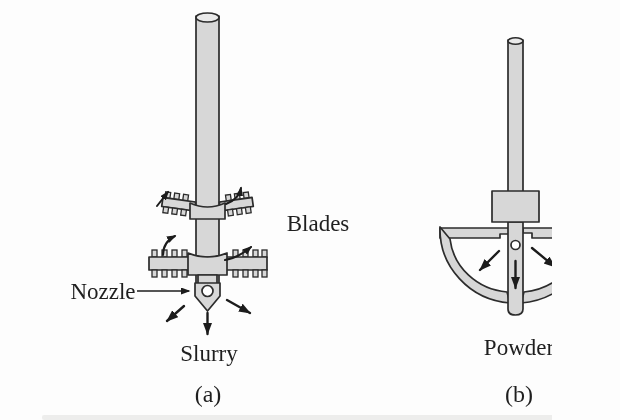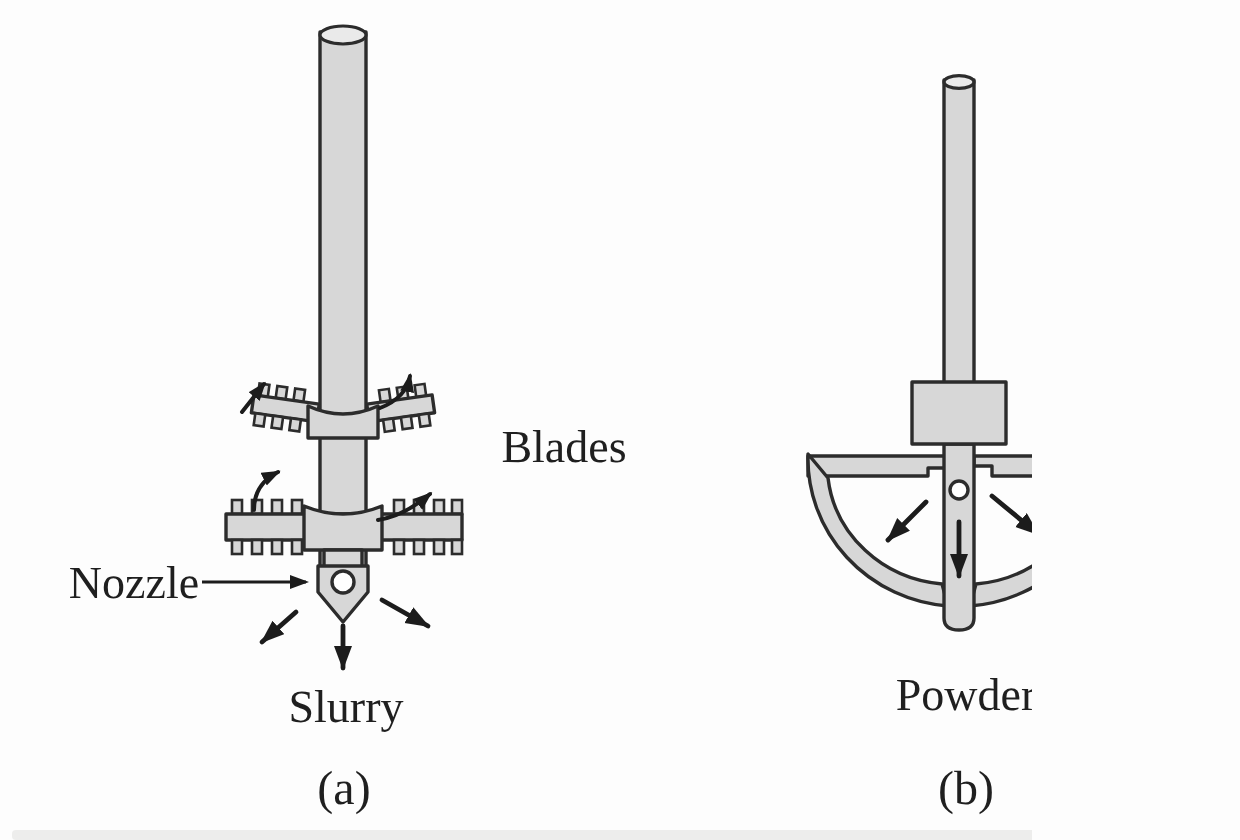--- a/index.html
+++ b/index.html
@@ -1,21 +1,21 @@
 <!DOCTYPE html>
 <html style="--bg: #fdfdfd; --metal: #d7d7d7; --outline: #2c2c2c; --text: #1f1f1f;"><head>
 <meta charset="utf-8">
 <style>
   html,body{margin:0;padding:0;}
   body{
     width:620px;height:420px;
     background:var(--bg,#fdfdfd);
     font-family:"Liberation Serif","DejaVu Serif",serif;
   }
-  #figure{position:relative;width:516px;height:420px;overflow:hidden;background:var(--bg,#fdfdfd);}
+  #figure{position:relative;width:516px;height:420px;overflow:hidden;background:var(--bg,#fdfdfd);padding-left:36px;}
   svg{display:block;}
   .metal{fill:var(--metal,#d7d7d7);stroke:var(--outline,#2c2c2c);stroke-width:1.7;stroke-linejoin:round;}
   .tooth{fill:var(--metal,#d7d7d7);stroke:var(--outline,#2c2c2c);stroke-width:1.3;stroke-linejoin:miter;}
   .metal-light{fill:#eaeaea;stroke:var(--outline,#2c2c2c);stroke-width:1.6;}
   .hole{fill:#ffffff;stroke:var(--outline,#2c2c2c);stroke-width:1.7;}
   .flow{stroke:#1c1c1c;stroke-width:2.4;fill:none;stroke-linecap:round;}
   .rot{stroke:#1c1c1c;stroke-width:2;fill:none;stroke-linecap:round;}
   .leader{stroke:#1c1c1c;stroke-width:1.4;fill:none;}
   .lbl{fill:var(--text,#1f1f1f);font-family:"Liberation Serif","DejaVu Serif",serif;font-size:23px;}
   .cap{fill:var(--text,#1f1f1f);font-family:"Liberation Serif","DejaVu Serif",serif;font-size:24px;}

